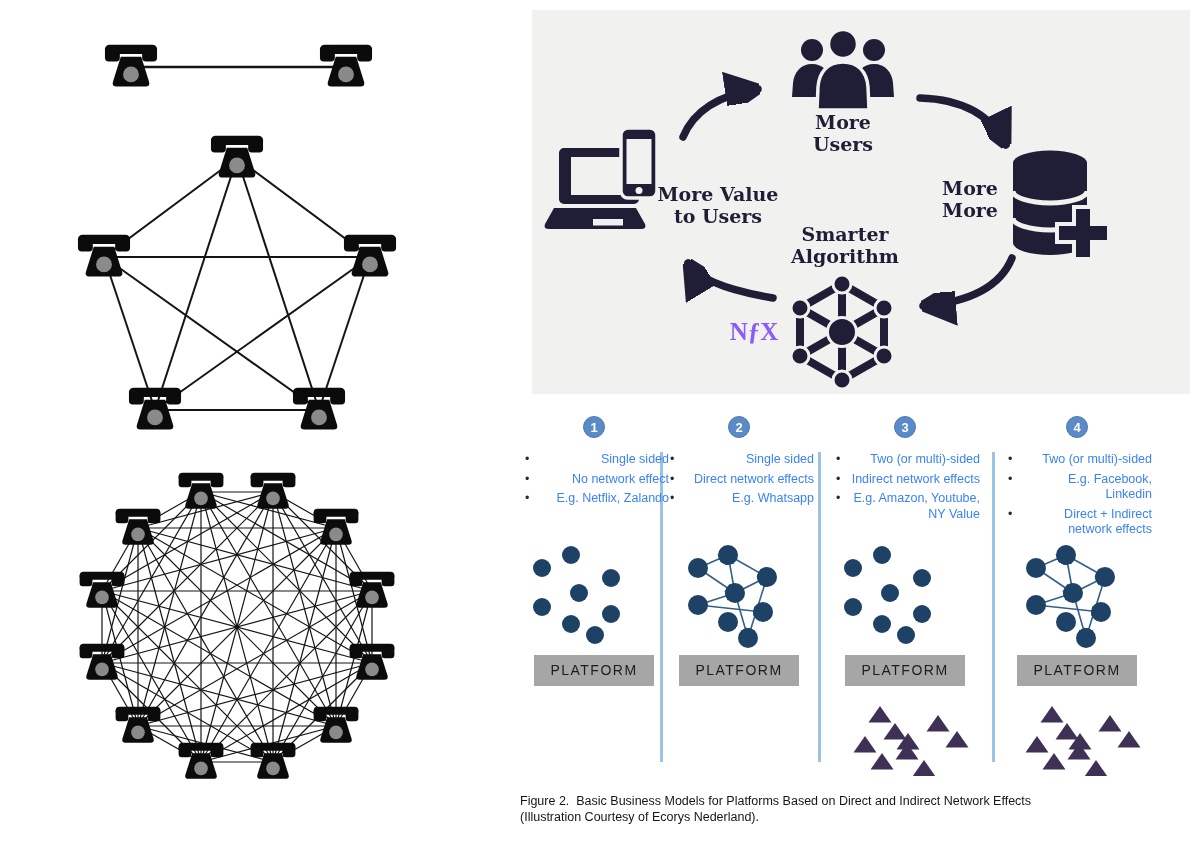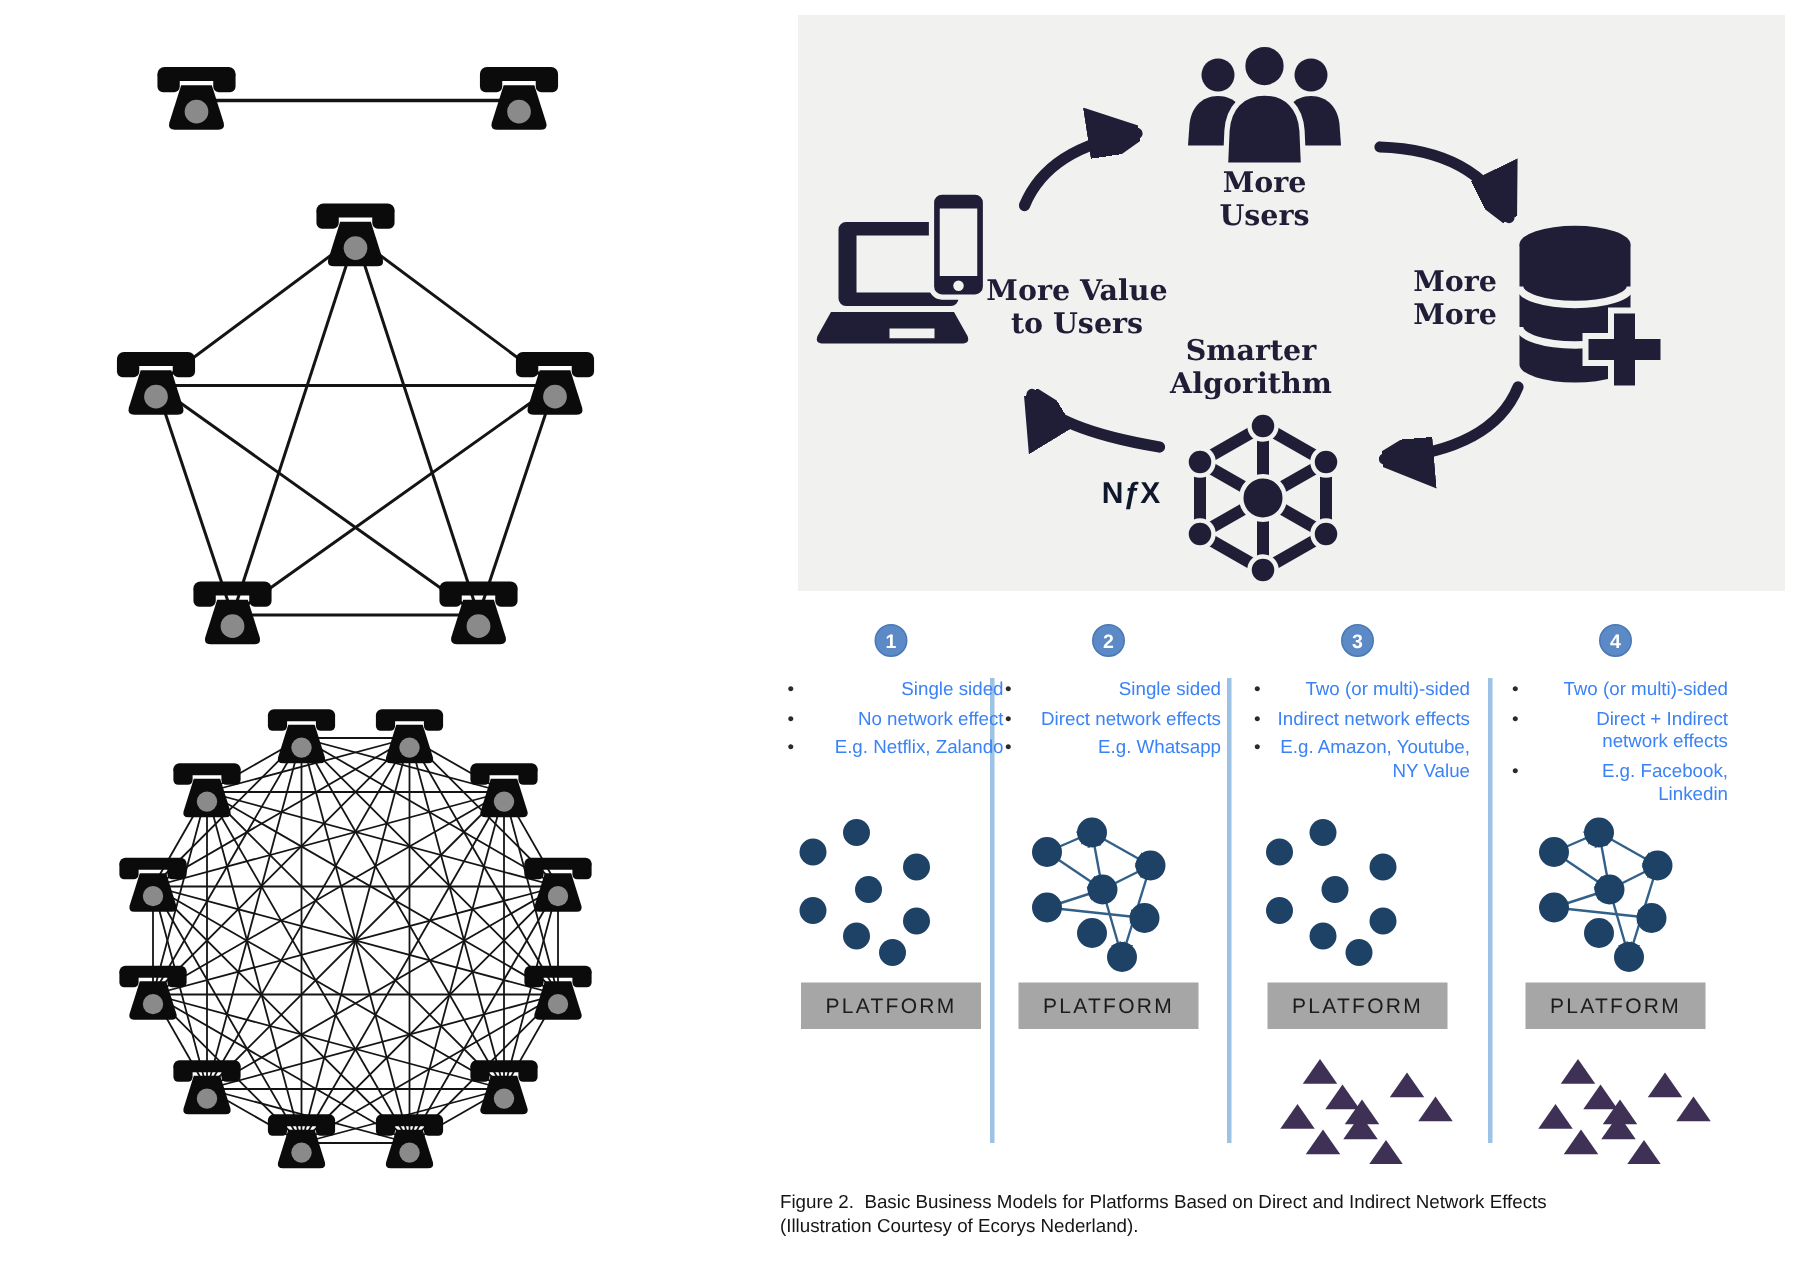--- a/index.html
+++ b/index.html
@@ -6,22 +6,22 @@
   body{width:1200px;height:841px;position:relative;background:#ffffff;overflow:hidden;
        font-family:"Liberation Sans", sans-serif;}
   svg{display:block;}
   
   #left-networks{position:absolute;left:0;top:0;}
   
   #flywheel{position:absolute;left:532px;top:10px;width:658px;height:384px;background:#f1f1ef;}
   #flywheel-art{position:absolute;left:0;top:0;}
   .fw-label{position:absolute;color:#201d36;font-family:"DejaVu Serif", serif;font-weight:bold;
             font-size:19px;line-height:22px;text-align:center;}
-  #nfx-label{position:absolute;color:#0f172a;font-family:Liberation Sans, sans-serif;font-weight:bold;
-             font-size:20px;}
+  #nfx-label{position:absolute;color:#8b5cf6;font-family:Liberation Serif, serif;font-weight:bold;
+             font-size:25px;}
   
   .col{position:absolute;top:410px;width:154px;height:380px;}
   .badge{position:absolute;top:6px;left:calc(50% - 11px);width:22px;height:22px;border-radius:50%;
          background:#5b8ac6;border:1px solid #4a79b5;color:#ffffff;font-size:13px;font-weight:bold;
          text-align:center;line-height:22px;box-sizing:border-box;}
   .bullets{position:absolute;top:42px;left:6px;margin:0;padding:0;list-style:none;width:146px;}
   .bullets li{position:relative;padding-left:15px;font-size:12.5px;line-height:15.5px;color:#3b82f6;
               margin-bottom:4px;text-align:right;}
   .bullets li::before{content:"\2022";position:absolute;left:2px;top:0;color:#2a2a2a;}
   .dots-svg{position:absolute;top:133px;left:2px;}
@@ -213,21 +213,21 @@
       <div>Users</div>
   </div>
   <div class="fw-label" style="left:106px;top:173px;width:160px;">
     <div>More Value</div>
       <div>to Users</div>
   </div>
   <div class="fw-label" style="left:376px;top:167px;width:124px;">
     <div>More</div>
       <div>More</div>
   </div>
-  <div class="fw-label" style="left:232px;top:213px;width:140px;">
+  <div class="fw-label" style="left:243px;top:213px;width:140px;">
     <div>Smarter</div>
       <div>Algorithm</div>
   </div>
   <div id="nfx-label" style="left:182px;top:308px;width:80px;text-align:center;">NƒX</div>
 </div>
 
 <div class="separator" style="left:660px;"></div>
 <div class="separator" style="left:818px;"></div>
 <div class="separator" style="left:992px;"></div>
 
@@ -313,22 +313,22 @@
       <path d="M77 47 L65.5 63.5 L88.5 63.5 z" fill="#3f3155"></path>
       <path d="M52 57 L40.5 73.5 L63.5 73.5 z" fill="#3f3155"></path>
       <path d="M94 64 L82.5 80.5 L105.5 80.5 z" fill="#3f3155"></path>
     </svg>
 </div>
 
 <div class="col" style="left:1000px;">
   <div class="badge">4</div>
   <ul class="bullets">
     <li>Two (or multi)-sided</li>
+    <li>E.g. Facebook, Linkedin</li>
     <li>Direct + Indirect network effects</li>
-    <li>E.g. Facebook, Linkedin</li>
   </ul>
   <svg class="dots-svg" width="150" height="110">
       <defs>
         <marker id="cah1" markerWidth="7" markerHeight="7" refX="6" refY="3" orient="auto">
           <path d="M0 0 L6.5 3 L0 6 z" fill="#336089"></path>
         </marker>
       </defs>
       <line x1="34" y1="25" x2="64" y2="12" stroke="#336089" stroke-width="1.6" marker-end="url(#cah1)"></line>
       <line x1="71" y1="50" x2="64" y2="12" stroke="#336089" stroke-width="1.6" marker-end="url(#cah1)"></line>
       <line x1="64" y1="12" x2="103" y2="34" stroke="#336089" stroke-width="1.6" marker-end="url(#cah1)"></line>

